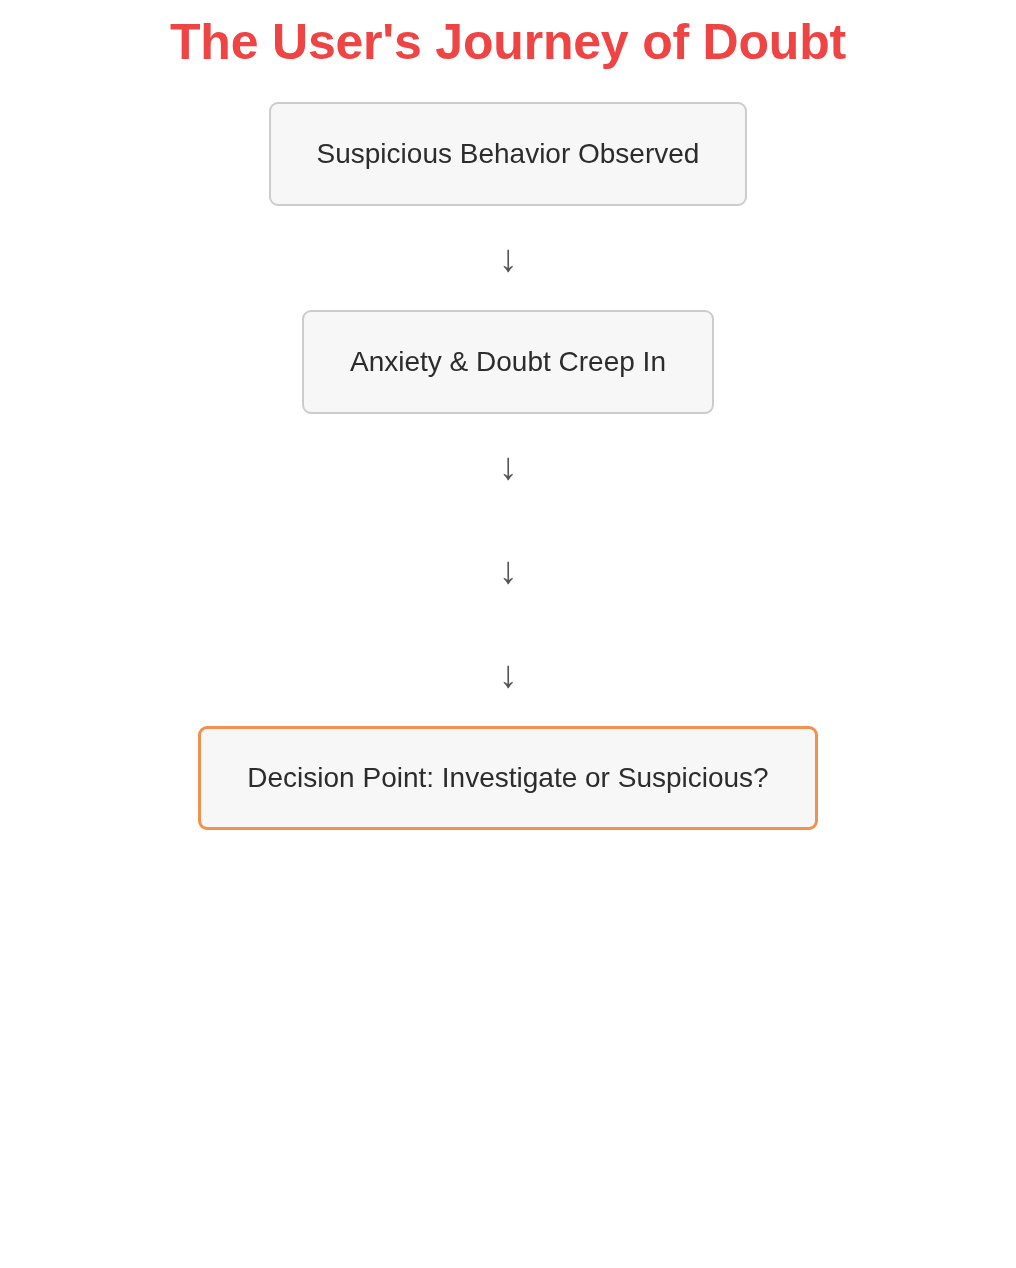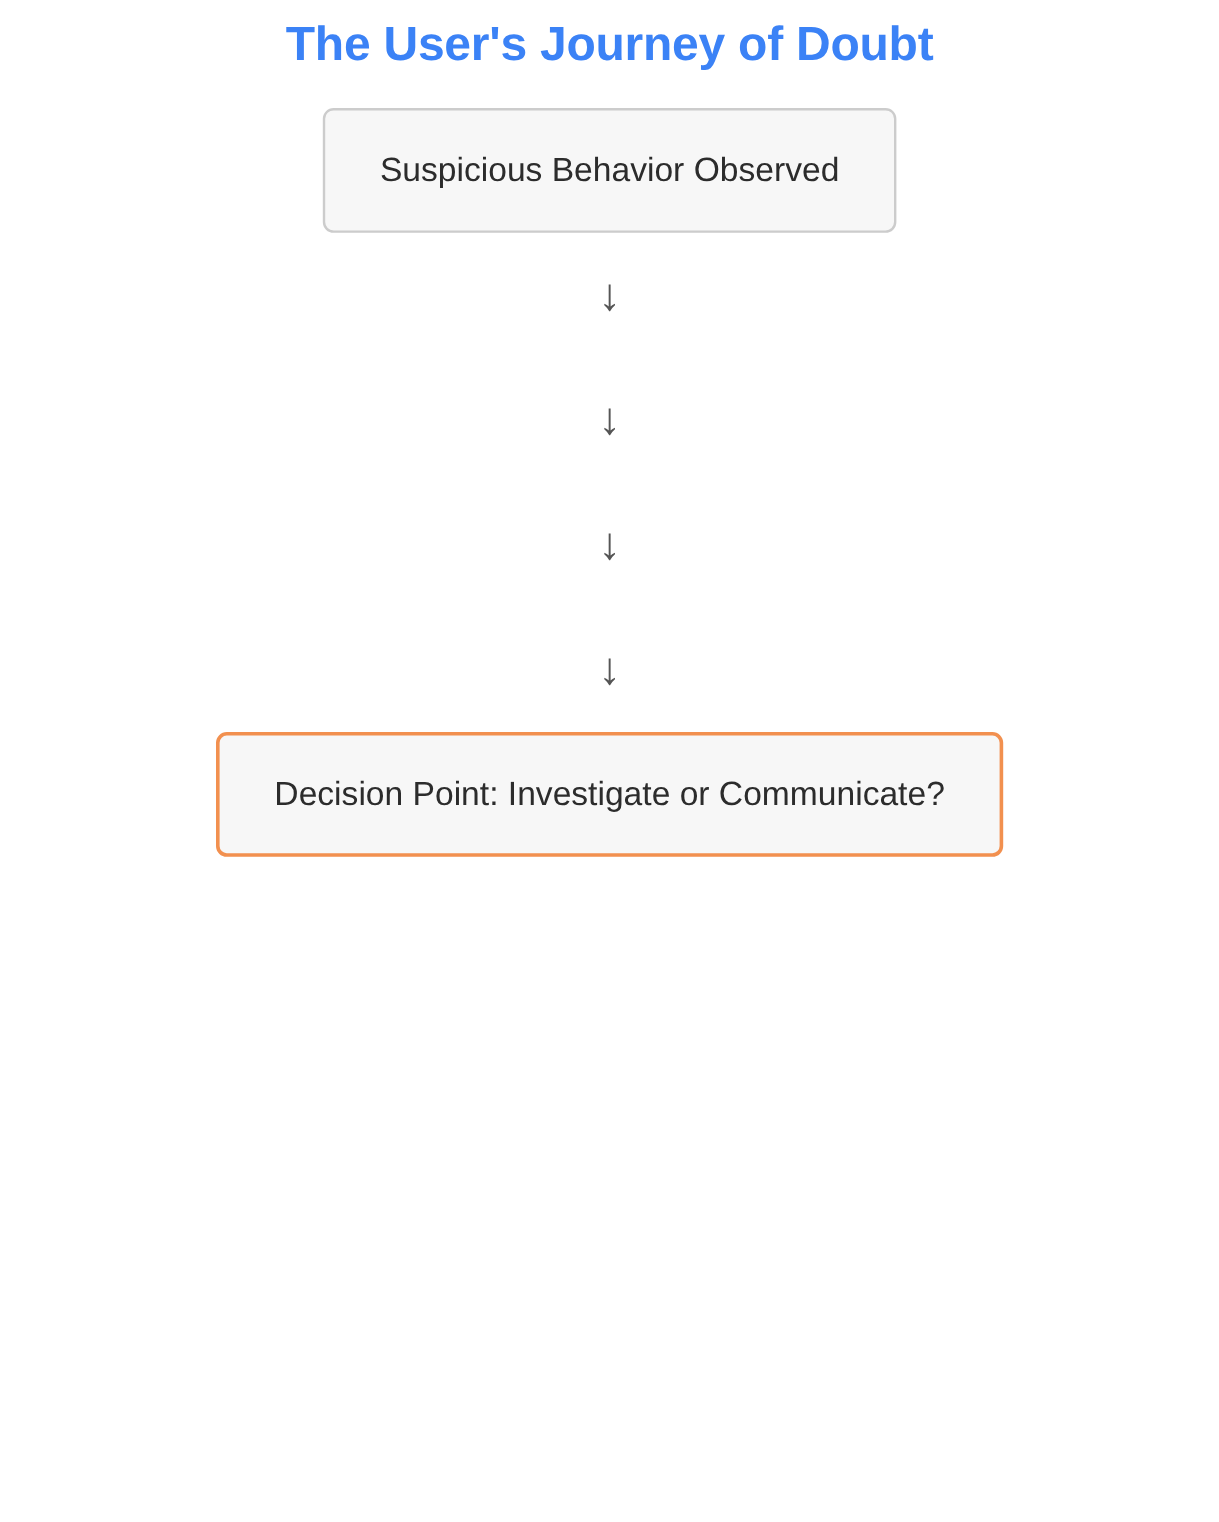--- a/index.html
+++ b/index.html
@@ -17,23 +17,23 @@
   .page {
     width: 1016px;
     height: 1268px;
     position: relative;
     box-sizing: border-box;
     display: flex;
     flex-direction: column;
     align-items: center;
   }
   .page-title {
-    font-size: 40px;
+    font-size: 50px;
     font-weight: bold;
-    color: #3b82f6;
+    color: #ef4444;
     letter-spacing: -0.2px;
     margin: 0;
     padding-top: 14px;
     line-height: 1.15;
     text-align: left;
     white-space: nowrap;
   }
   .flow {
     margin-top: 30px;
     display: flex;
@@ -91,33 +91,36 @@
   <div class="flow">
 
     <div class="node">
       <span class="node-text">Suspicious Behavior Observed</span>
     </div>
 
     <div class="connector">
       <span class="arrow-icon">↓</span>
     </div>
 
+    <div class="node">
+      <span class="node-text">Anxiety &amp; Doubt Creep In</span>
+    </div>
 
     <div class="connector">
       <span class="arrow-icon">↓</span>
     </div>
 
 
     <div class="connector">
       <span class="arrow-icon">↓</span>
     </div>
 
 
     <div class="connector">
       <span class="arrow-icon">↓</span>
     </div>
 
     <div class="node node-highlight">
-      <span class="node-text">Decision Point: Investigate or Communicate?</span>
+      <span class="node-text">Decision Point: Investigate or Suspicious?</span>
     </div>
 
   </div>
 </div>
 
 </body></html>

